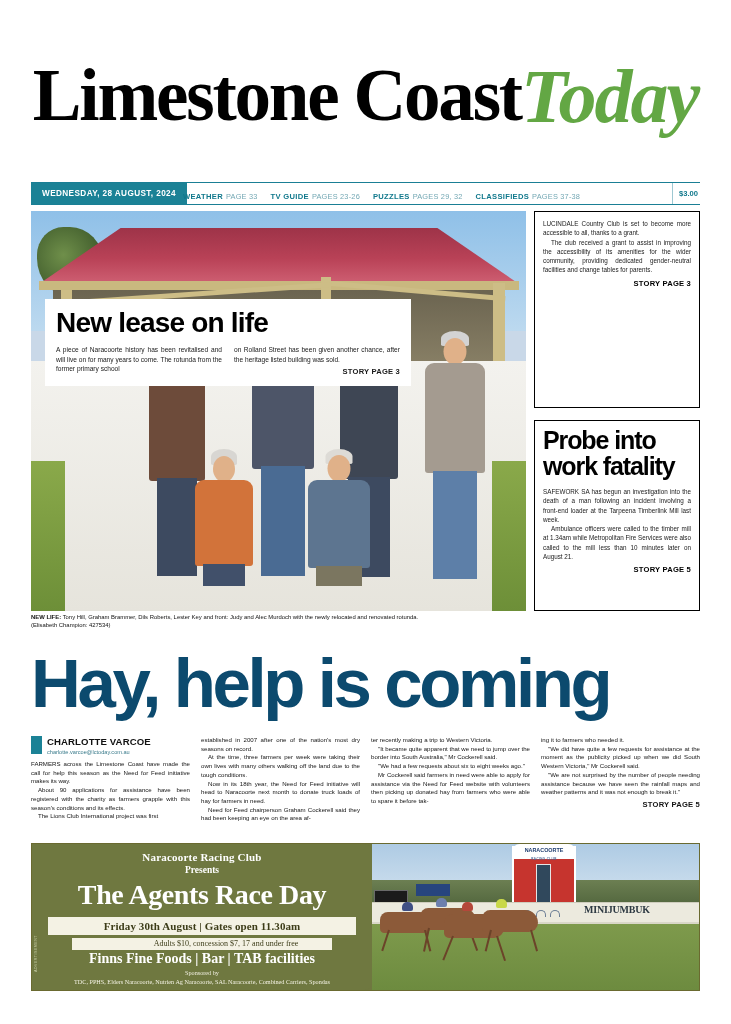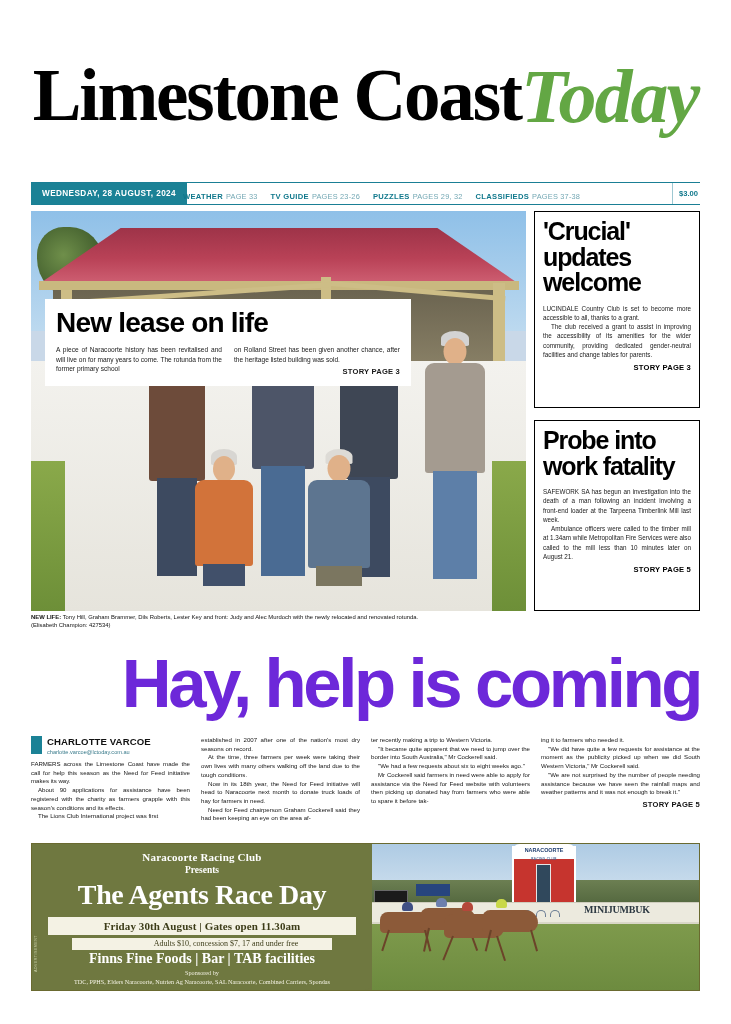--- a/index.html
+++ b/index.html
@@ -282,22 +282,22 @@
   .main-headline {
     position: absolute;
     left: 31px;
     top: 649px;
     width: 669px;
     font-family: "Liberation Sans", sans-serif;
     font-weight: bold;
     font-size: 69px;
     line-height: 70px;
     letter-spacing: -3.4px;
-    color: #6d28d9;
-    text-align: right;
+    color: #0c4a6e;
+    text-align: left;
     white-space: nowrap;
   }
 
   
   .article {
     position: absolute;
     left: 31px;
     top: 736px;
     width: 669px;
     height: 100px;
@@ -616,21 +616,20 @@
       </div>
     </div>
   </div>
 
   <div class="photo-caption">
     <b>NEW LIFE:</b><span> Tony Hill, Graham Brammer, Dils Roberts, Lester Key and front: Judy and Alec Murdoch with the newly relocated and renovated rotunda.</span><br>
     <span>(Elisabeth Champion: 427534)</span>
   </div>
 
   <div class="side-box" id="side-box-1">
-    <div class="sb-headline">'Crucial' updates welcome</div>
     <div class="sb-body">
       <p>LUCINDALE Country Club is set to become more accessible to all, thanks to a grant.</p>
       <p>The club received a grant to assist in improving the accessibility of its amenities for the wider community, providing dedicated gender-neutral facilities and change tables for parents.</p>
     </div>
     <div class="sb-story">STORY PAGE 3</div>
   </div>
 
   <div class="side-box" id="side-box-2">
     <div class="sb-headline">Probe into work fatality</div>
     <div class="sb-body">

